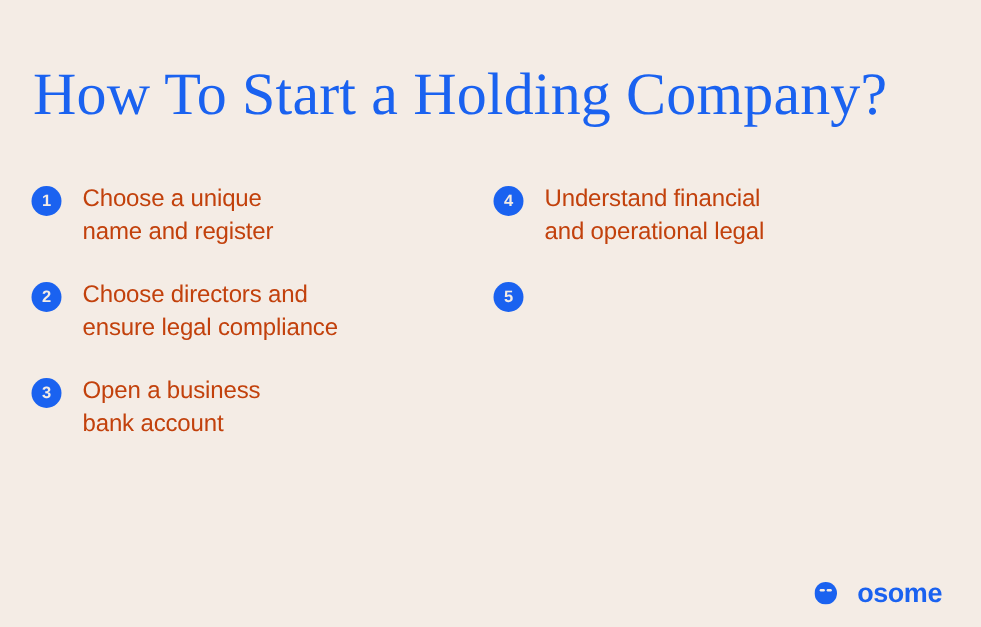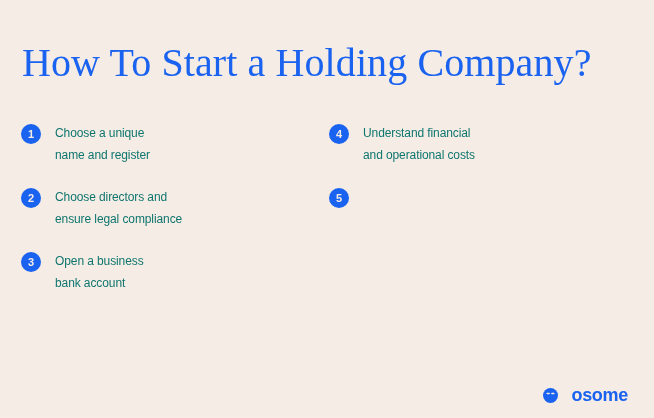--- a/index.html
+++ b/index.html
@@ -70,24 +70,24 @@
     font-weight: 700;
     line-height: 20px;
     text-align: center;
     margin-top: 2px;
     user-select: none;
   }
   .step-text {
     flex: 1 1 auto;
     margin-left: 14px;
     font-family: "Liberation Sans", sans-serif;
-    font-size: 12px;
+    font-size: 16px;
     line-height: 22px;
     font-weight: 400;
-    color: #0f766e;
+    color: #c2410c;
     letter-spacing: -0.1px;
     white-space: pre-line;
   }
 
   
   #logo {
     position: absolute;
     right: 18px;
     bottom: 14px;
     display: flex;
@@ -137,21 +137,21 @@
 bank account</span>
       </div>
 
     </div>
 
     <div class="column right">
 
       <div class="step">
         <span class="step-badge">4</span>
         <span class="step-text">Understand financial
-and operational costs</span>
+and operational legal</span>
       </div>
 
       <div class="step">
         <span class="step-badge">5</span>
       </div>
 
     </div>
 
   </div>
 

